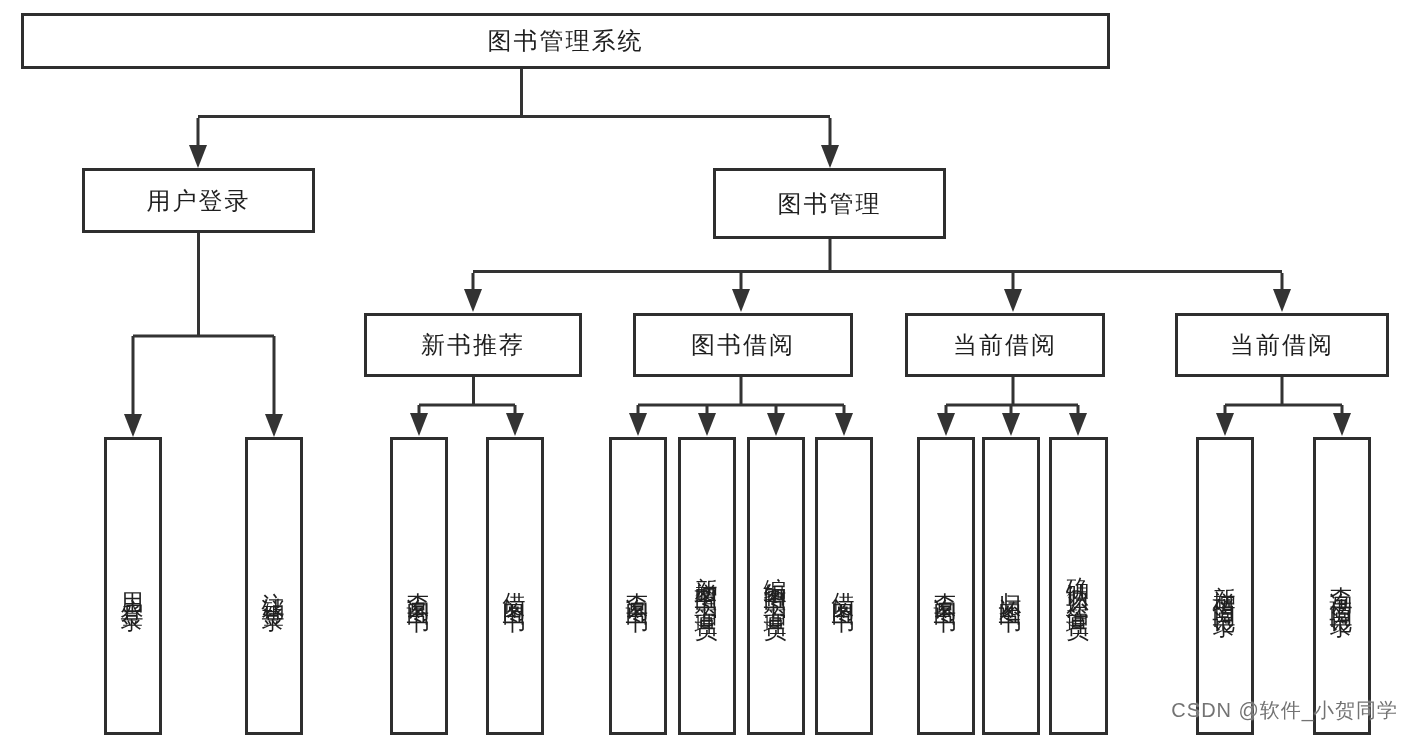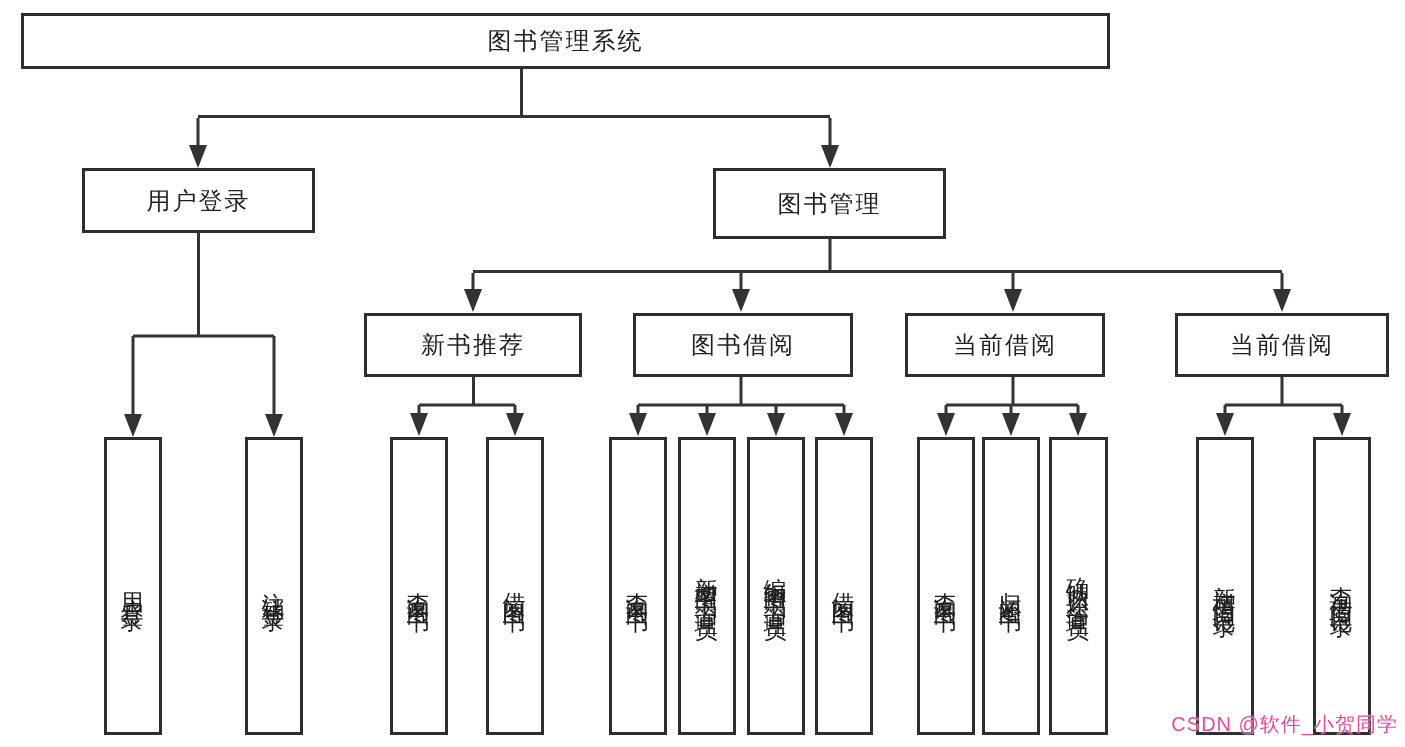--- a/index.html
+++ b/index.html
@@ -34,23 +34,23 @@
     text-orientation: mixed;
     font-size: 23px;
     letter-spacing: 6px;
     white-space: normal;
   }
   .leaf { top: 437px; width: 58px; height: 298px; }
   .lvl3 { top: 313px; height: 64px; }
   #watermark {
     position: absolute;
     right: 7px;
-    bottom: 9px;
+    bottom: 23px;
     font-size: 20px;
-    color: #ec4899;
+    color: #737373;
     letter-spacing: 1px;
     text-shadow: 0 0 2px #ffffff;
   }
 </style>
 </head>
 <body>
 
 <div id="canvas">
 
   <svg id="wires" viewBox="0 0 1405 747" aria-hidden="true">

